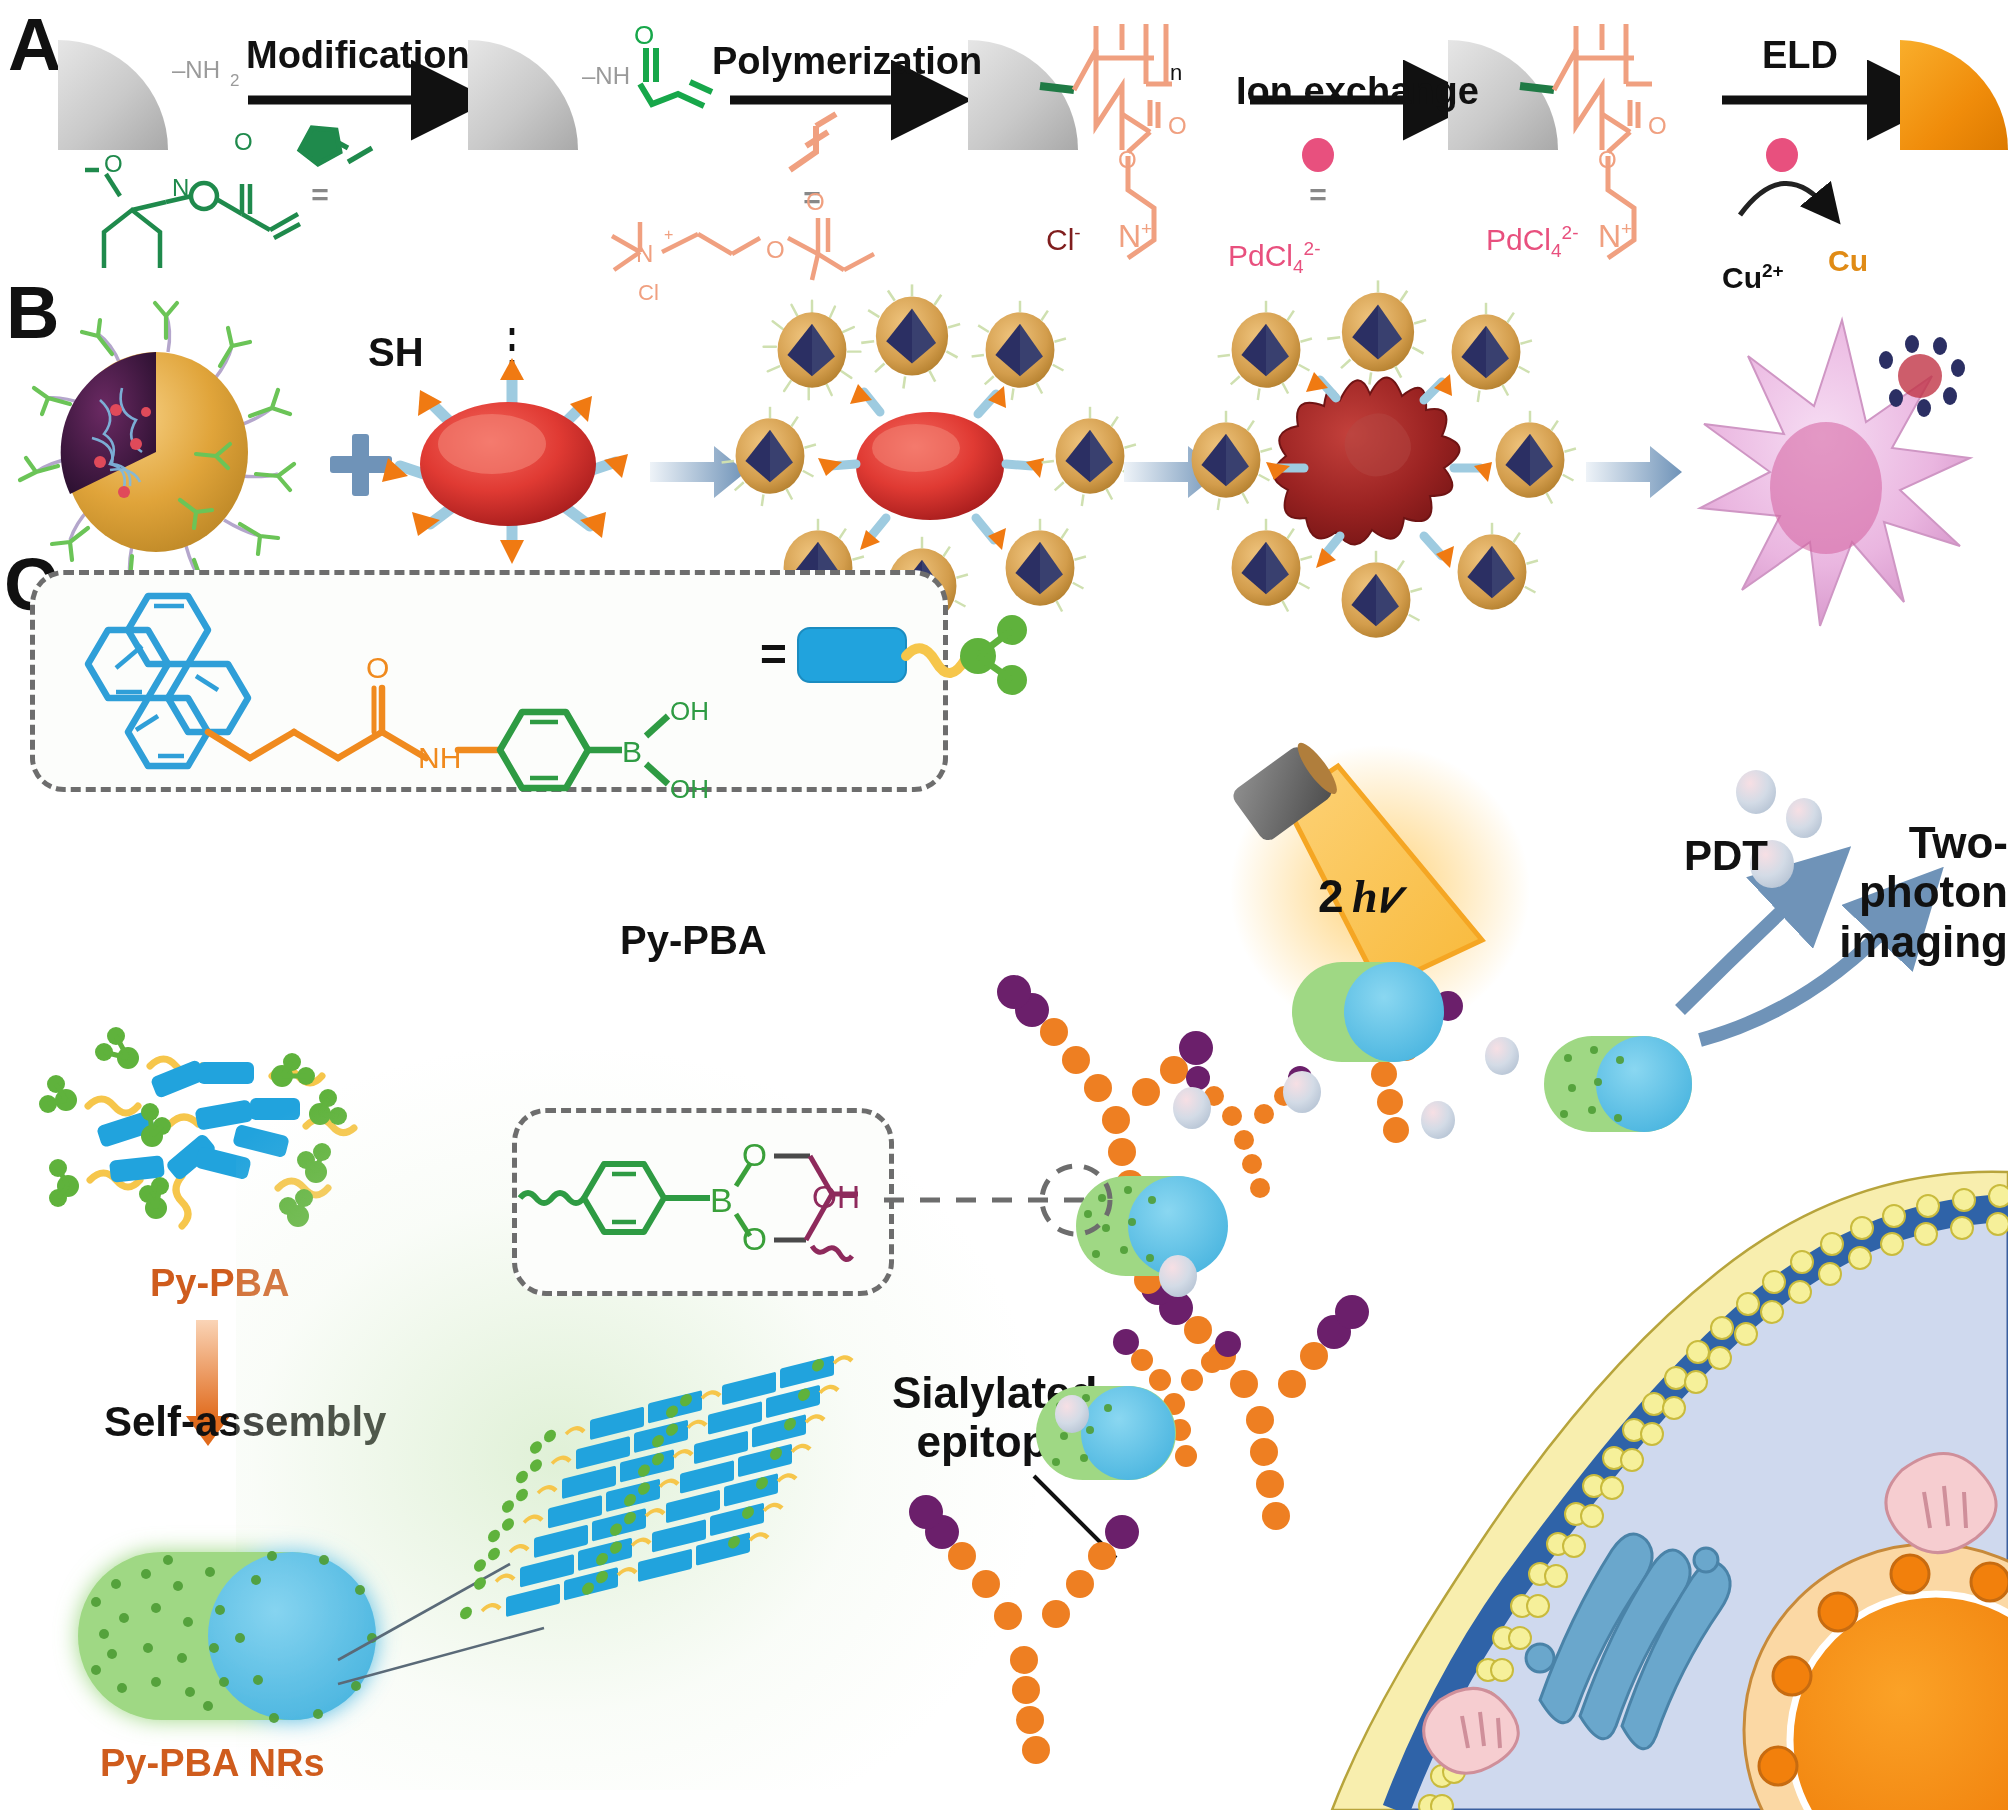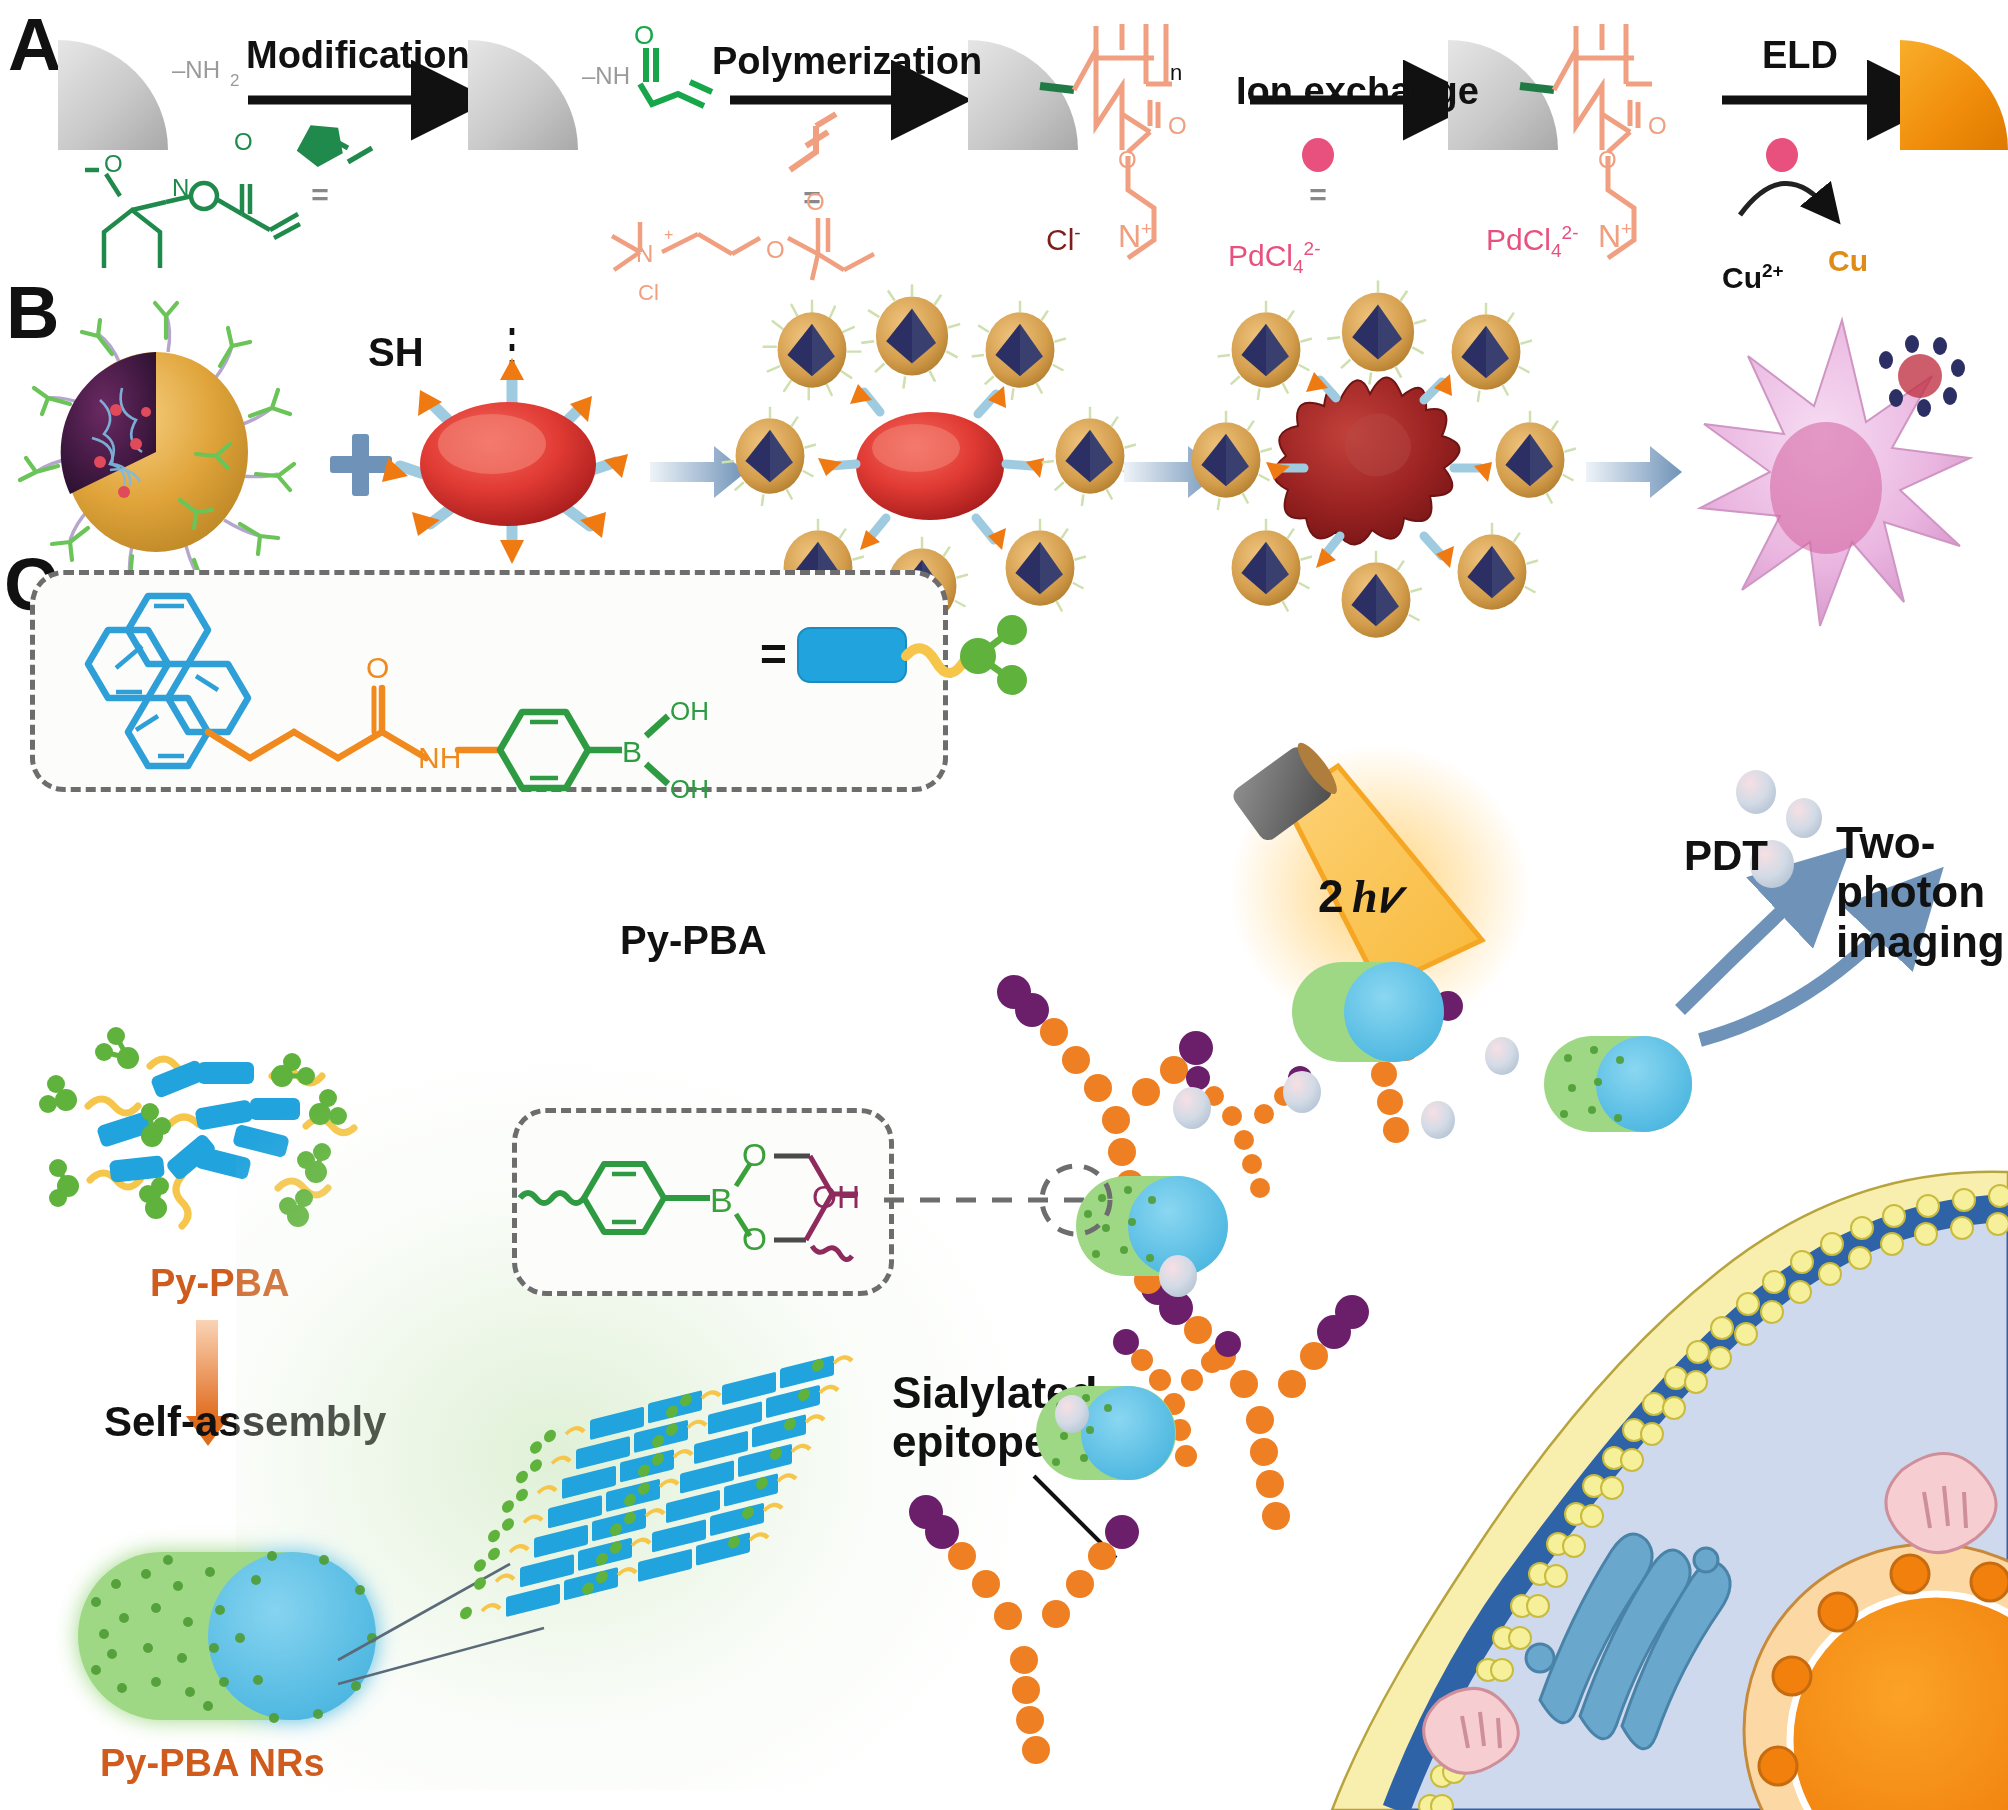--- a/index.html
+++ b/index.html
@@ -5,21 +5,21 @@
 <style>
   html,body{margin:0;padding:0;background:#ffffff;}
   body{font-family:"Liberation Sans", sans-serif;}
   #fig{position:relative;width:2008px;height:1810px;background:#fff;overflow:hidden;}
   .abs{position:absolute;}
   .panel-letter{font-weight:bold;font-size:74px;color:#111;line-height:1;font-family:"Liberation Sans",sans-serif;}
   .step-label{font-weight:bold;font-size:38px;color:#111;text-align:center;white-space:nowrap;}
   .eq{font-weight:bold;font-size:30px;color:#777;text-align:center;}
   .lbl-black{font-size:36px;color:#1a1a1a;font-weight:600;}
   .lbl-orange{font-size:38px;color:#cf5c1d;font-weight:700;}
-  .lbl-big{font-size:44px;color:#111;font-weight:600;line-height:1.12;}
+  .lbl-big{font-size:44px;color:#111;font-weight:600;line-height:1.12;text-align:right;}
   .dashbox{border:5px dashed #6d6d6d;border-radius:34px;}
   svg{display:block;overflow:visible;}
 </style>
 </head>
 <body>
 
 <div id="fig">
 
   <div class="abs panel-letter" style="left:8px;top:8px;">A</div>
 

